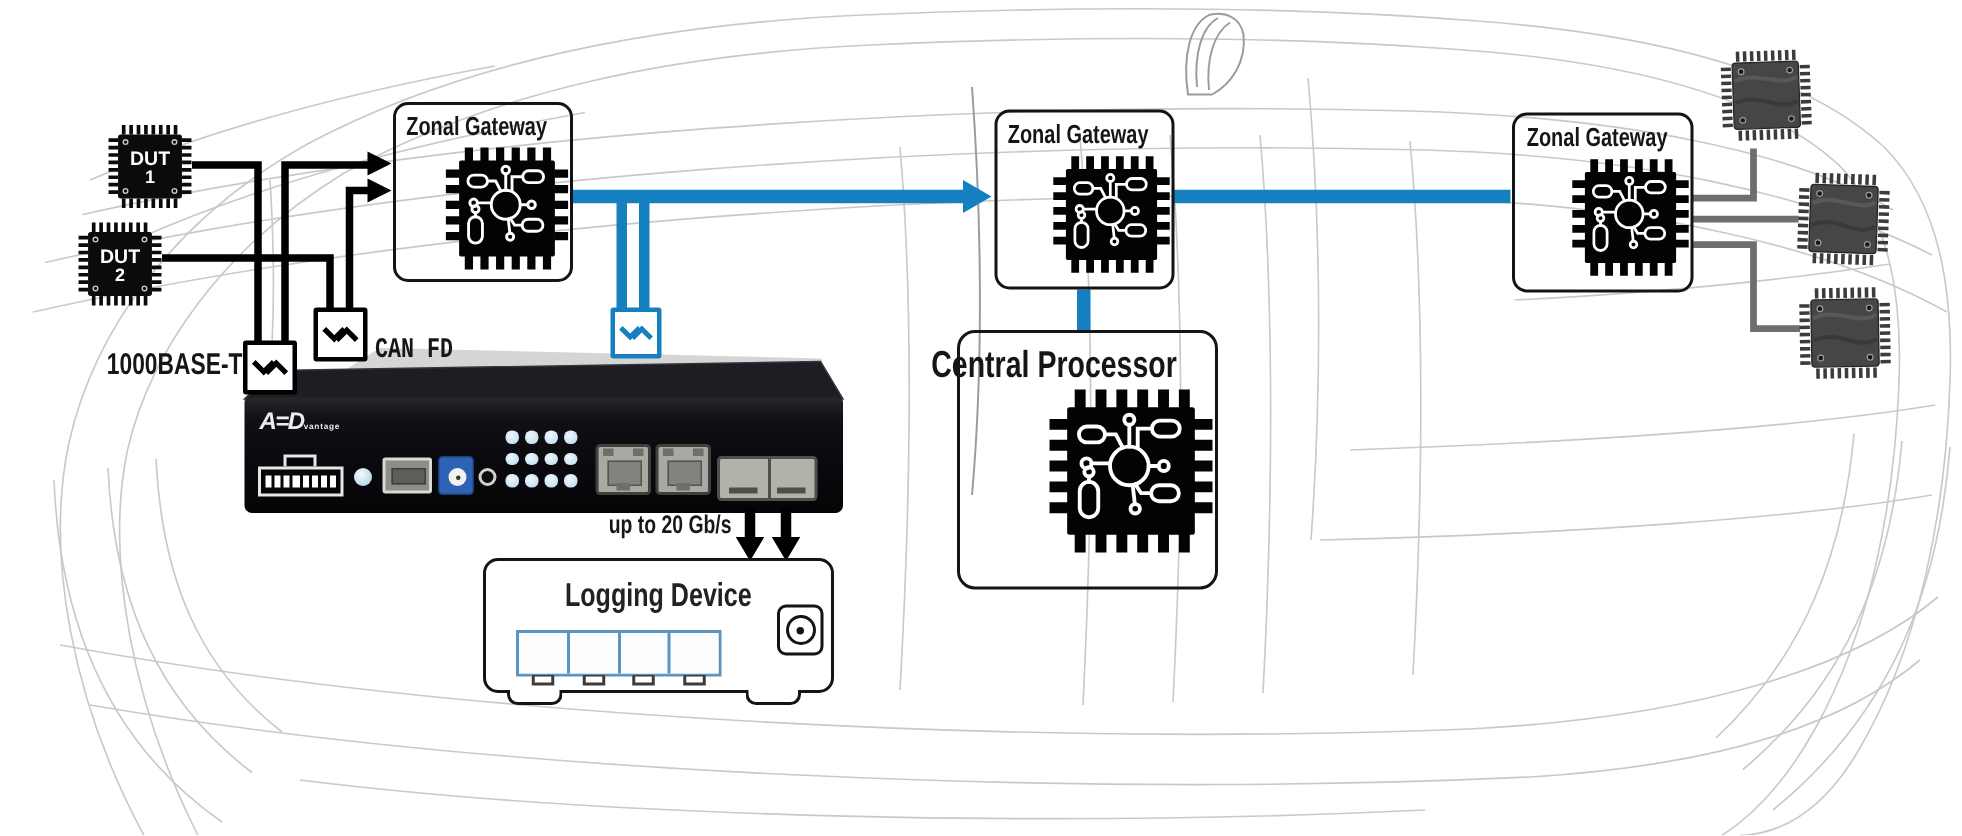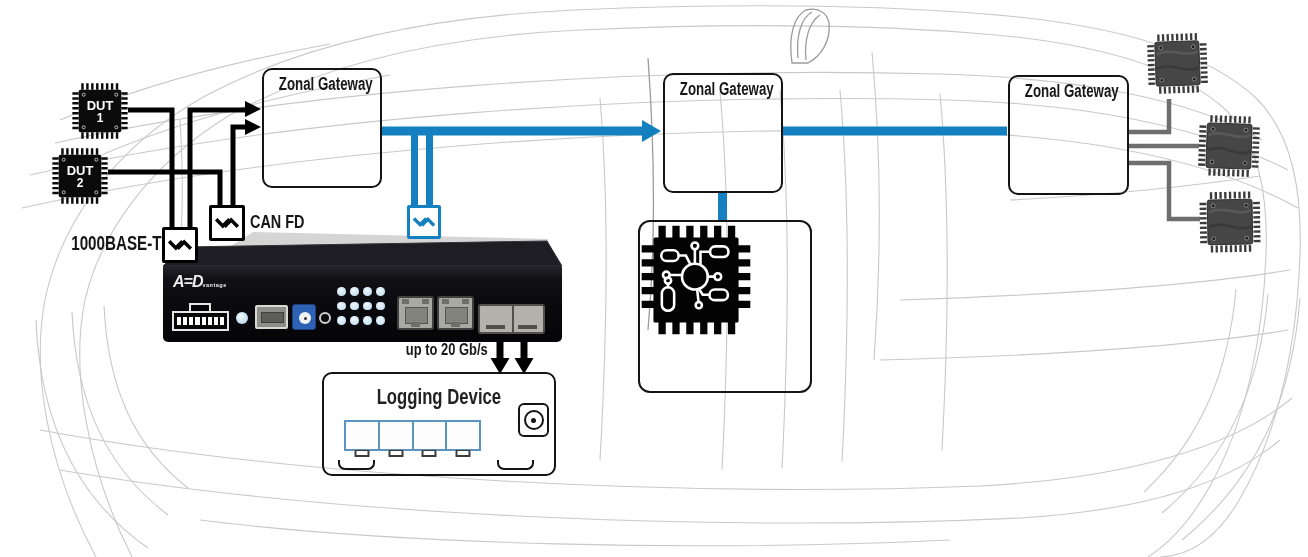--- a/index.html
+++ b/index.html
@@ -9,37 +9,37 @@
   svg{display:block;}
 
   
   .cond{display:inline-block;font-weight:700;white-space:nowrap;transform:scaleX(0.76);color:#161616;}
   .o-c{transform-origin:50% 50%;}
   .o-l{transform-origin:0 50%;}
   .o-r{transform-origin:100% 50%;}
 
   
   .nodebox{position:absolute;border:2.5px solid #141414;border-radius:10px;background:transparent;
-           display:flex;flex-direction:row;align-items:flex-start;box-sizing:border-box;}
+           display:flex;flex-direction:column;align-items:flex-end;box-sizing:border-box;}
   .nodebox .title{text-align:center;line-height:1.05;margin-top:5px;}
 
   
   .conv{position:absolute;width:36px;height:36px;box-sizing:border-box;background:#fff;
         border:3.2px solid #000;border-radius:2px;display:flex;align-items:center;justify-content:center;}
   .conv.blue{border-color:#1480bf;}
 
   
   #device{position:absolute;left:160px;top:238px;width:405px;height:107px;}
   #device-front{position:absolute;left:3px;top:27px;width:399px;height:77px;
     background:linear-gradient(180deg,#26262c 0%,#101015 18%,#0a0a0e 55%,#050508 100%);
     border-radius:3px 3px 5px 5px;}
   .dev-item{position:absolute;box-sizing:border-box;}
 
   
-  #logging{position:absolute;left:322px;top:372px;width:234px;height:104px;border:2.5px solid #141414;
+  #logging{position:absolute;left:322px;top:372px;width:234px;height:90px;border:2.5px solid #141414;
            border-radius:10px;box-sizing:border-box;background:transparent;}
   .lport{flex:1;position:relative;background:#fdfdfd;border-left:2px solid #5c94c1;}
   .lport:first-child{border-left:none;}
   .lport .tab{position:absolute;bottom:-8px;left:50%;transform:translateX(-50%);width:15px;height:7px;
               background:#fff;border:2px solid #3c3c3c;border-top-width:1px;box-sizing:border-box;}
   .foot{position:absolute;width:37px;height:10px;background:#fff;border:2.2px solid #141414;border-top:none;
         border-radius:0 0 7px 7px;box-sizing:border-box;}
 
   .dut-chip{position:absolute;width:58px;height:58px;}
   .dut-text{position:absolute;inset:0;display:flex;flex-direction:column;align-items:center;justify-content:center;
@@ -283,40 +283,41 @@
   </div>
 
   <div class="nodebox" style="left:1008px;top:75px;width:121px;height:120px;">
     <div class="title"><span class="cond o-c" style="font-size:17.5px;">Zonal Gateway</span></div>
     <svg width="80" height="80" viewBox="0 0 100 100" style="margin-top:3px;">
         <use href="#circuit-chip"></use>
       </svg>
   </div>
 
   <div class="nodebox" style="left:638px;top:220px;width:174px;height:173px;border-radius:12px;">
+    <div class="title" style="margin-top:8px;"><span class="cond o-c" style="font-size:25px;">Central Processor</span></div>
     <svg width="112" height="112" viewBox="0 0 100 100" style="margin-top:2px;">
         <use href="#circuit-chip"></use>
       </svg>
   </div>
 
   <div class="abs" style="left:40px;top:232px;width:118px;text-align:right;">
     <span class="cond o-r" style="font-size:20px;">1000BASE-T1</span>
   </div>
   <div class="conv" style="left:162px;top:227px;">
     <svg width="30" height="30" viewBox="0 0 36 36" stroke="#000">
         <use href="#zigzag"></use>
       </svg>
   </div>
 
   <div class="conv" style="left:209px;top:205px;">
     <svg width="30" height="30" viewBox="0 0 36 36" stroke="#000">
         <use href="#zigzag"></use>
       </svg>
   </div>
-  <div class="abs" style="left:250px;top:211px;">
+  <div class="abs" style="left:250px;top:222px;font-family:Liberation Mono, monospace;">
     <span class="cond o-l" style="font-size:19px;">CAN FD</span>
   </div>
 
   <div class="conv blue" style="left:407px;top:205px;width:34px;height:34px;">
     <svg width="28" height="28" viewBox="0 0 36 36" stroke="#1480bf">
         <use href="#zigzag"></use>
       </svg>
   </div>
 
   <div class="abs" style="left:360px;top:340px;width:128px;text-align:right;">

